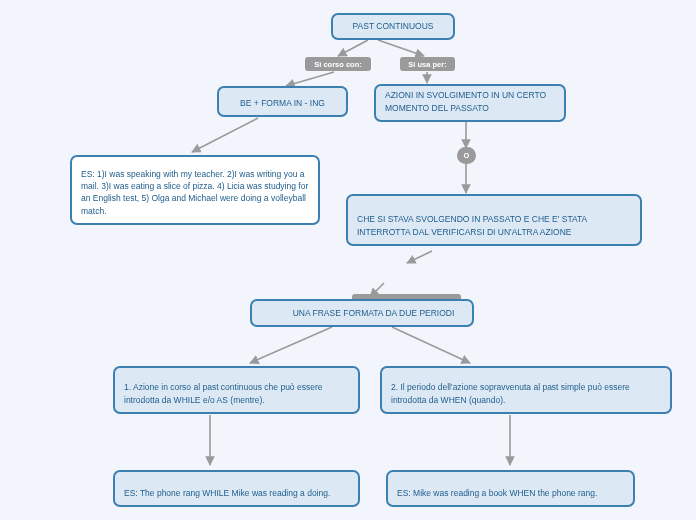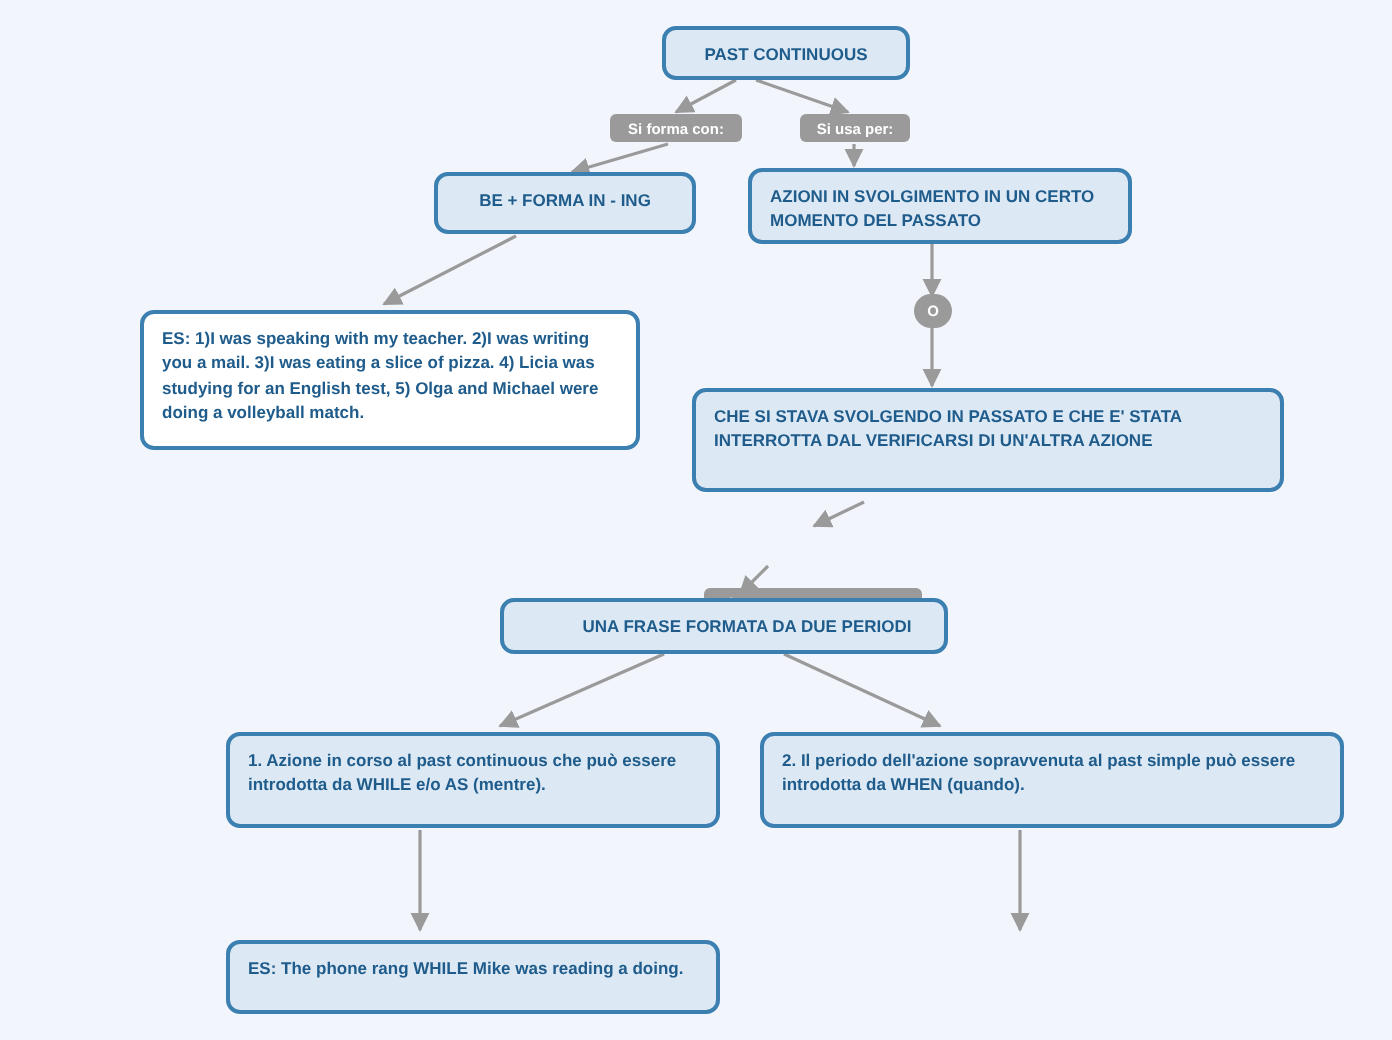--- a/index.html
+++ b/index.html
@@ -27,25 +27,25 @@
     pointer-events: none;
   }
   .node {
     position: absolute;
     box-sizing: border-box;
     border: 2px solid #3c7fb1;
     border-radius: 7px;
     background: #dce9f5;
     color: #1f5c8b;
     font-size: 8.5px;
-    font-weight: bold;
+    font-weight: normal;
     line-height: 1.45;
     padding: 6px 9px;
     display: flex;
-    align-items: flex-start;
+    align-items: flex-end;
   }
   .node.center {
     justify-content: center;
     text-align: center;
   }
   .node.white {
     background: #ffffff;
   }
   .label {
     position: absolute;
@@ -91,21 +91,21 @@
       <path d="M210,415 L210,465"></path>
       <path d="M510,415 L510,465"></path>
     </g>
   </svg>
 
   <div class="node center" style="left:331px; top:13px; width:124px; height:27px;">
     <span>PAST CONTINUOUS</span>
   </div>
 
   <div class="label" style="left:305px; top:57px; width:66px; height:14px;">
-    <span>Si forma con:</span>
+    <span>Si corso con:</span>
   </div>
 
   <div class="label" style="left:400px; top:57px; width:55px; height:14px;">
     <span>Si usa per:</span>
   </div>
 
   <div class="node" style="left:374px; top:84px; width:192px; height:38px;">
     <span>AZIONI IN SVOLGIMENTO IN UN CERTO MOMENTO DEL PASSATO</span>
   </div>
 
@@ -138,14 +138,17 @@
   </div>
 
   <div class="node" style="left:380px; top:366px; width:292px; height:48px;">
     <span>2. Il periodo dell'azione sopravvenuta al past simple può essere introdotta da WHEN (quando).</span>
   </div>
 
   <div class="node" style="left:113px; top:470px; width:247px; height:37px;">
     <span>ES: The phone rang WHILE Mike was reading a doing.</span>
   </div>
 
+  <div class="node" style="left:386px; top:470px; width:249px; height:37px;">
+    <span>ES: Mike was reading a book WHEN the phone rang.</span>
+  </div>
 
 </div>
 
 </body></html>

